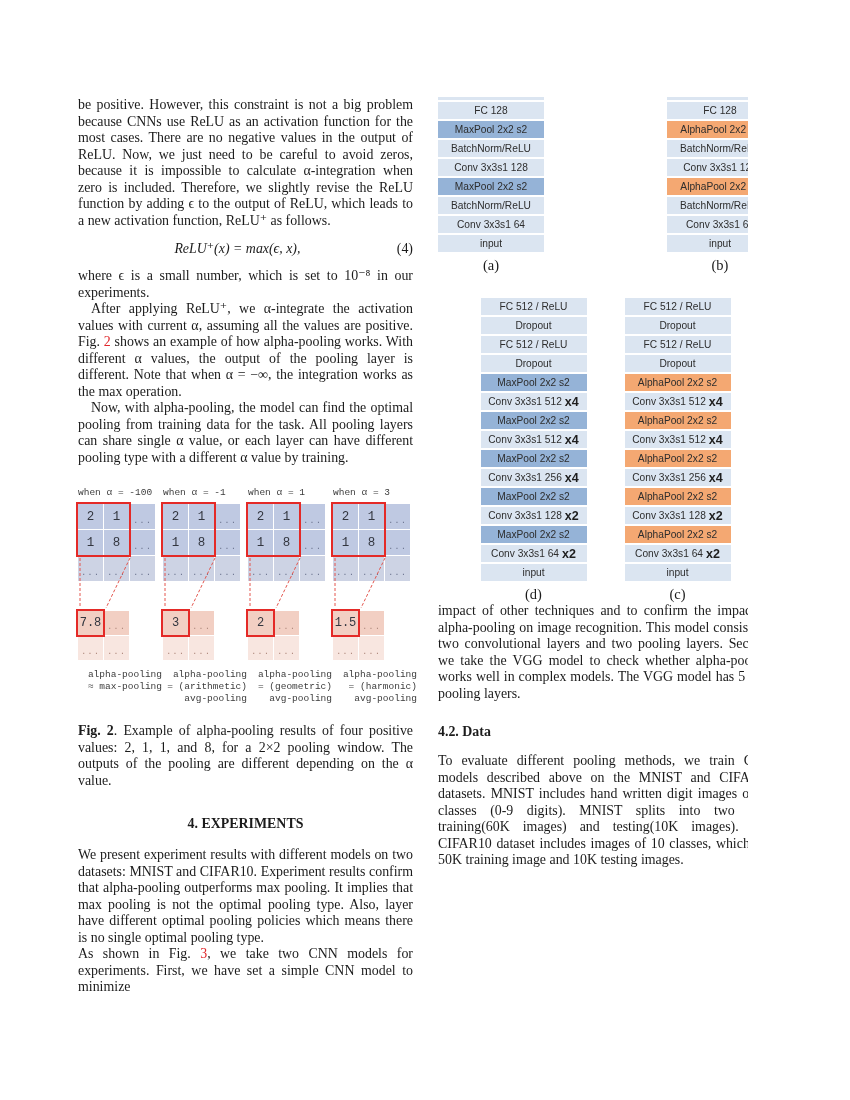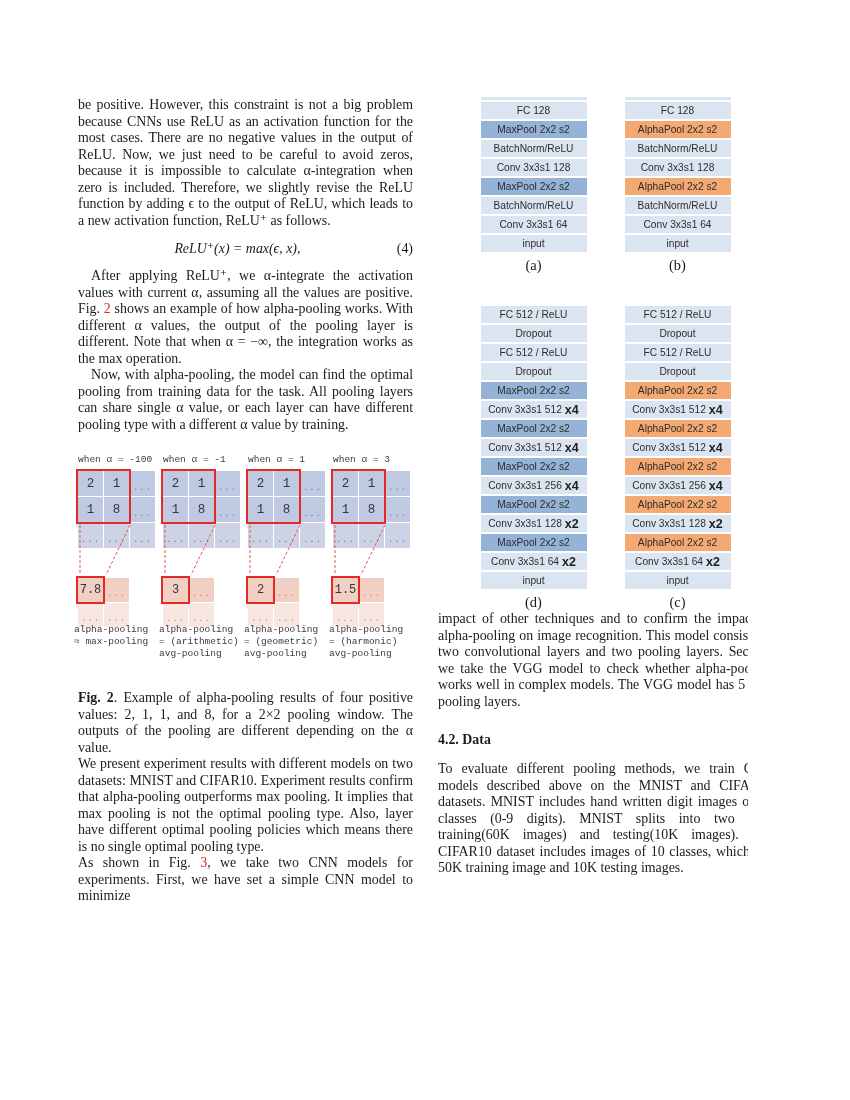--- a/index.html
+++ b/index.html
@@ -63,26 +63,26 @@
   .ocell{
     background:var(--out-salmon);display:flex;align-items:center;justify-content:center;
     font-size:12px;color:#33363f;
   }
   .ocell.light{background:var(--out-salmon-light);}
   .ocell.dots{color:#b08a7e;}
   .redbox{position:absolute;border:2px solid #e42a27;background:transparent;pointer-events:none;box-sizing:border-box;}
   .rb1{top:15px;left:-2px;width:55px;height:55px;}
   .rb2{top:122px;left:-2px;width:29px;height:28px;}
   .p-conn{position:absolute;top:0;left:0;width:80px;height:222px;pointer-events:none;}
-  .p-labels{position:absolute;top:170px;left:-4px;width:88px;text-align:left;
+  .p-labels{position:absolute;top:182px;left:-4px;width:88px;text-align:right;
     font-size:9.5px;line-height:12px;color:#3c3c3c;}
 
   
   .fig3-pair{display:flex;justify-content:center;gap:38px;}
-  .pair1{margin-bottom:32px;}
+  .pair1{margin-bottom:24px;justify-content:space-between;}
   .model{width:106px;font-family:"Liberation Sans","DejaVu Sans",sans-serif;}
   .sliver{height:3px;background:var(--light-blue);margin-bottom:2px;}
   .nrow{
     height:17px;margin-bottom:2px;display:flex;align-items:center;justify-content:center;
     font-size:10.2px;color:#2d2d2d;background:var(--light-blue);white-space:nowrap;
   }
   .nrow.max{background:var(--dark-blue);}
   .nrow.alpha{background:var(--orange);}
   .rmult{font-size:12.5px;font-weight:600;margin-left:3px;color:#1e1e1e;}
   .model-label{
@@ -99,20 +99,21 @@
 
   <div class="col col-left">
 
     <p class="body">be positive. However, this constraint is not a big problem because CNNs use ReLU as an activation function for the most cases. There are no negative values in the output of ReLU. Now, we just need to be careful to avoid zeros, because it is impossible to calculate α-integration when zero is included. Therefore, we slightly revise the ReLU function by adding ϵ to the output of ReLU, which leads to a new activation function, ReLU⁺ as follows.</p>
 
     <div class="equation">
       <span class="eq-body">ReLU⁺(x) = max(ϵ, x),</span>
       <span class="eq-num">(4)</span>
     </div>
 
+    <p class="body">where ϵ is a small number, which is set to 10⁻⁸ in our experiments.</p>
 
     <p class="body indent"><span>After applying ReLU⁺, we α-integrate the activation values with current α, assuming all the values are positive. Fig. </span><span class="ref-link">2</span><span> shows an example of how alpha-pooling works. With different α values, the output of the pooling layer is different. Note that when α = −∞, the integration works as the max operation.</span></p>
 
     <p class="body indent">Now, with alpha-pooling, the model can find the optimal pooling from training data for the task. All pooling layers can share single α value, or each layer can have different pooling type with a different α value by training.</p>
 
     <div class="fig2">
       <div class="panel">
         <div class="p-header">when α = -100</div>
         <div class="p-grid">
             <div class="gcell">2</div>
@@ -232,20 +233,21 @@
         <div class="p-labels">
             <div class="plabel-line">alpha-pooling</div>
             <div class="plabel-line">= (harmonic)</div>
             <div class="plabel-line">avg-pooling</div>
           </div>
       </div>
     </div>
 
     <p class="caption"><b>Fig. 2</b><span>. Example of alpha-pooling results of four positive values: 2, 1, 1, and 8, for a 2×2 pooling window. The outputs of the pooling are different depending on the α value.</span></p>
 
+    <div class="sec-heading">4. EXPERIMENTS</div>
 
     <p class="body">We present experiment results with different models on two datasets: MNIST and CIFAR10. Experiment results confirm that alpha-pooling outperforms max pooling. It implies that max pooling is not the optimal pooling type. Also, layer have different optimal pooling policies which means there is no single optimal pooling type.</p>
 
 
     <p class="body"><span>As shown in Fig. </span><span class="ref-link">3</span><span>, we take two CNN models for experiments. First, we have set a simple CNN model to minimize</span></p>
 
   </div>
 
   <div class="col col-right">
 

